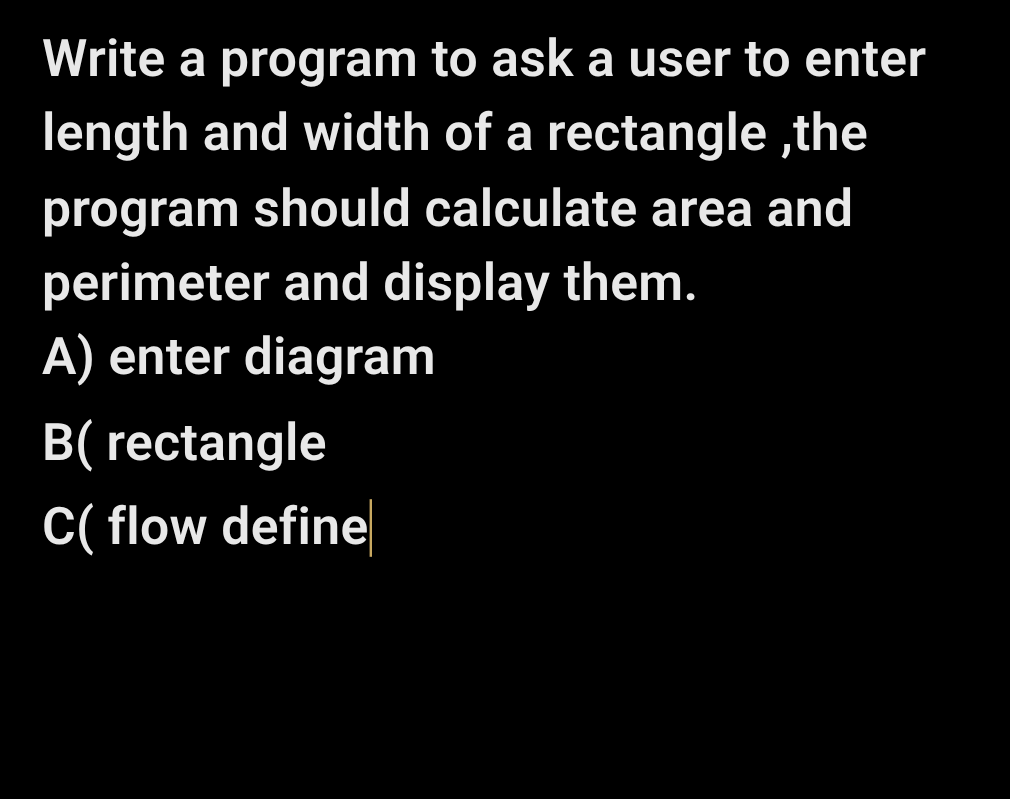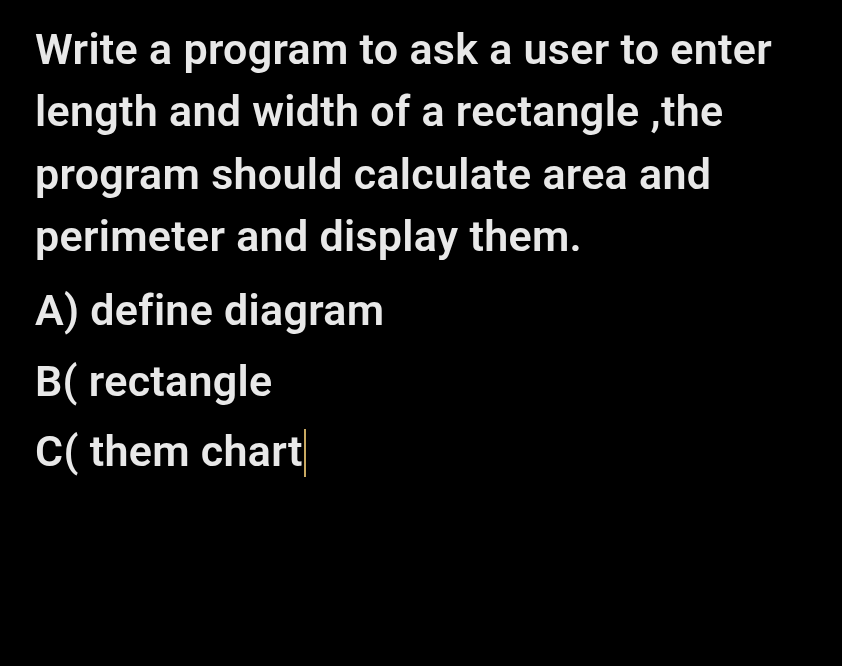--- a/index.html
+++ b/index.html
@@ -16,21 +16,20 @@
       padding: 18px 25px 18px 35px;
       overflow: hidden;
     }
     .text-content {
       font-size: 43px;
       line-height: 1.45;
       font-weight: 600;
       letter-spacing: 0.3px;
     }
     .main-question {
-      margin-bottom: 12px;
     }
     .option {
       margin-bottom: 8px;
     }
     .cursor-container {
       display: inline-block;
       position: relative;
     }
     .text-cursor {
       display: inline-block;
@@ -41,18 +40,18 @@
       margin-left: 1px;
       position: relative;
       top: -2px;
     }
   </style>
 </head>
 <body>
 
 <div class="text-content">
   <div class="main-question">Write a program to ask a user to enter length and width of a rectangle ,the program should calculate area and perimeter and display them.</div>
-  <div class="option">A) define diagram</div>
+  <div class="option">A) enter diagram</div>
   <div class="option">B( rectangle</div>
   <div class="option cursor-container">
-    <span>C( them chart</span><span class="text-cursor"></span>
+    <span>C( flow define</span><span class="text-cursor"></span>
   </div>
 </div>
 
 </body></html>

